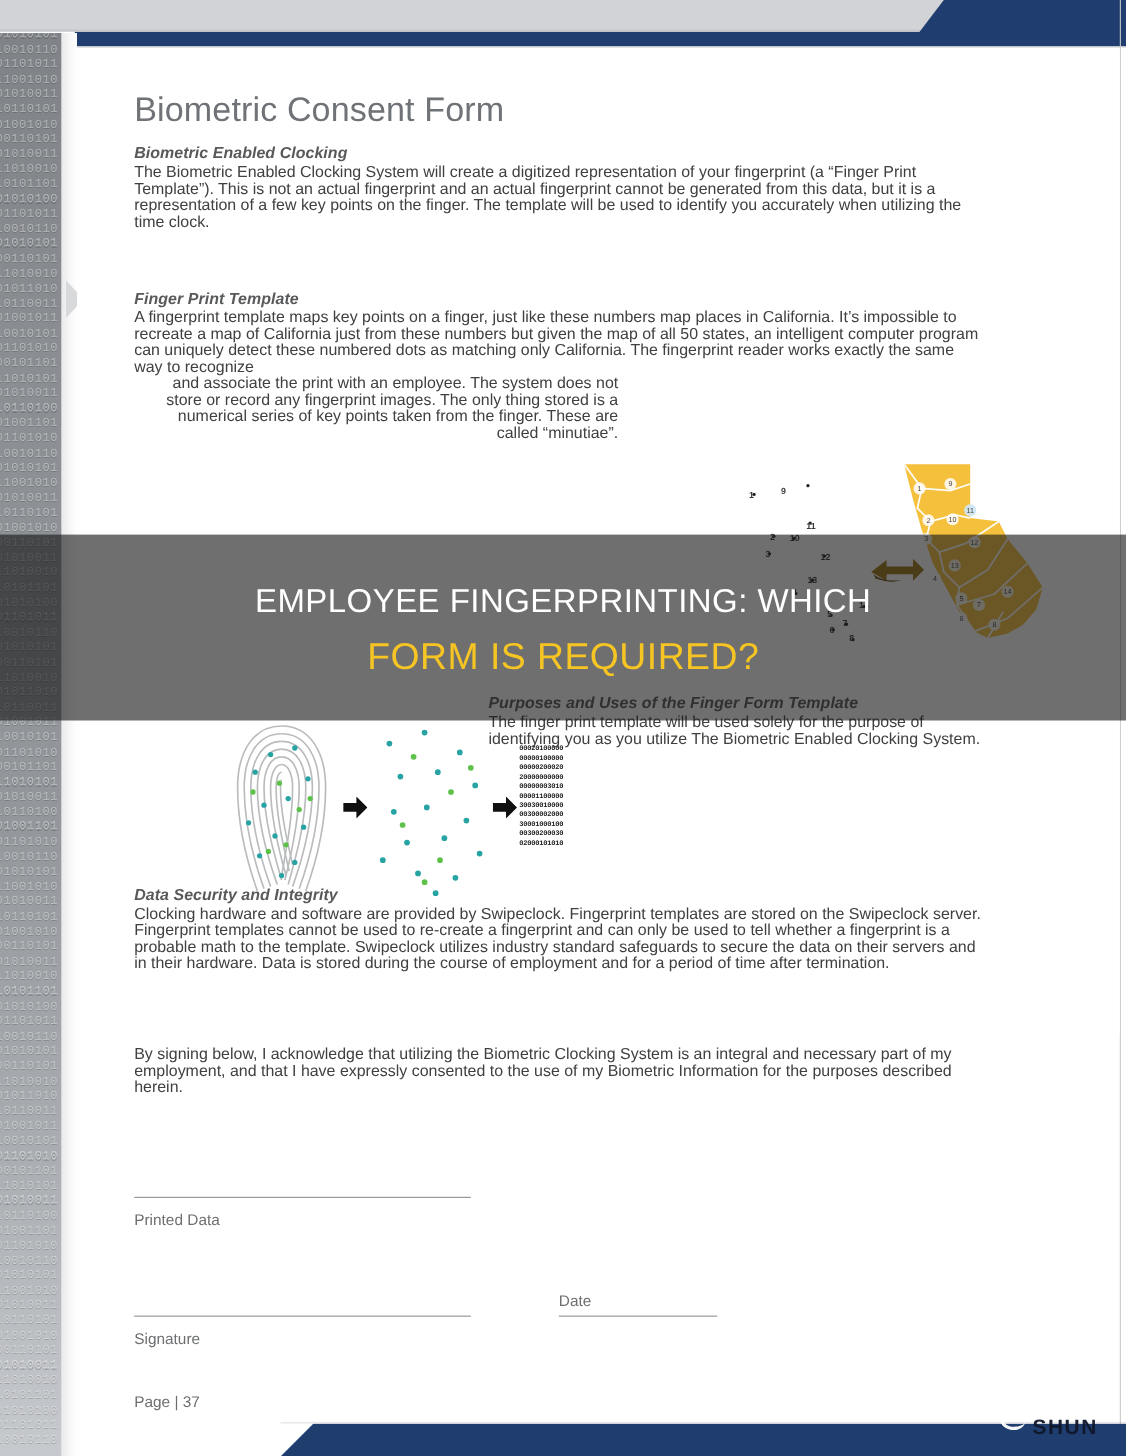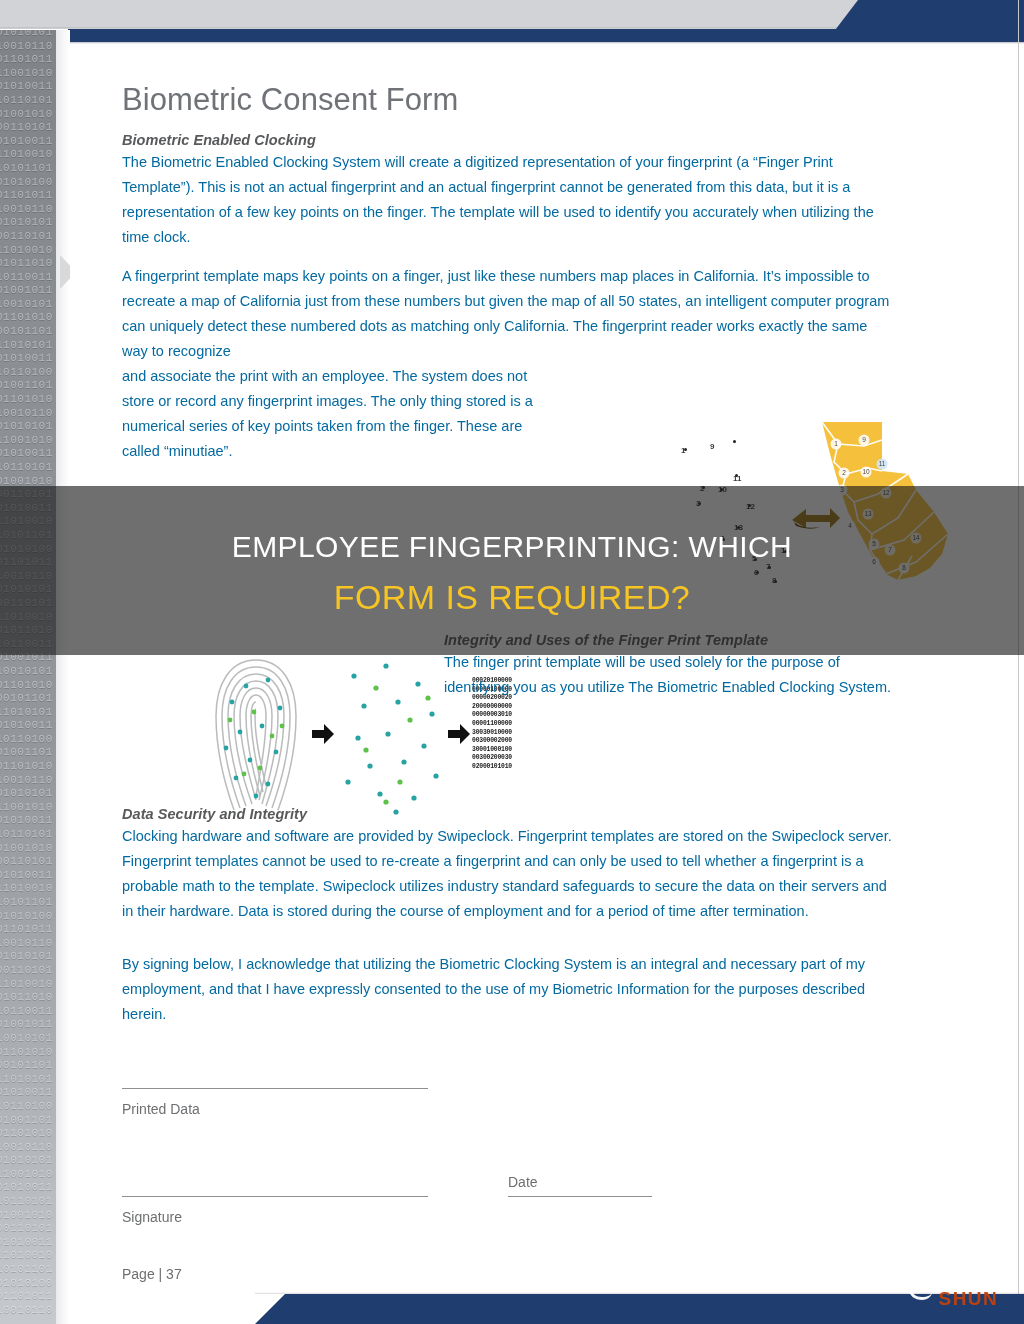--- a/index.html
+++ b/index.html
@@ -132,25 +132,25 @@
     margin: 0 0 2px 0;
     font-size: 14.5px;
     font-weight: 700;
     color: #58595b;
     letter-spacing: 0.05px;
     font-style: italic;
   }
   .block p {
     margin: 0;
     font-size: 14.5px;
-    line-height: 25px;
-    color: #0369a1;
+    line-height: 15px;
+    color: #404040;
     text-align: left;
   }
-  .block p.narrow { width: 440px; }
+  .block p.narrow { width: 440px; text-align: right; }
 
   
   .calif-figure {
     position: absolute;
     left: 592px; top: 372px;
     width: 300px;
     height: 175px;
   }
   .dot-label {
     position: absolute;
@@ -234,21 +234,21 @@
     position: absolute;
     right: 26px; bottom: 14px;
     display: flex;
     align-items: center;
     gap: 6px;
     opacity: 0.95;
   }
   .watermark .wm-text {
     font-size: 19px;
     font-weight: 700;
-    color: #c2410c;
+    color: #0f172a;
     letter-spacing: 1.4px;
     margin-top: 16px;
   }
 
   
   .overlay-band {
     position: absolute;
     left: 0; top: 486px;
     width: 1024px;
     height: 169px;
@@ -391,20 +391,21 @@
   <div class="doc">
 
     <div class="title">Biometric Consent Form</div>
 
     <div class="block" style="top:88px">
       <h2>Biometric Enabled Clocking</h2>
       <p>The Biometric Enabled Clocking System will create a digitized representation of your fingerprint (a “Finger Print Template”). This is not an actual fingerprint and an actual fingerprint cannot be generated from this data, but it is a representation of a few key points on the finger.  The template will be used to identify you accurately when utilizing the time clock.</p>
     </div>
 
     <div class="block" style="top:220px">
+      <h2>Finger Print Template</h2>
       <p>A fingerprint template maps key points on a finger, just like these numbers map places in California. It’s impossible to recreate a map of California just from these numbers but given the map of all 50 states, an intelligent computer program can uniquely detect these numbered dots as matching only California. The fingerprint reader works exactly the same way to recognize</p>
       <p class="narrow" style="margin-top:0">and associate the print with an employee. The system does not store or record any fingerprint images. The only thing stored is a numerical series of key points taken from the finger. These are called “minutiae”.</p>
     </div>
 
 
     <div class="calif-figure">
 
       <div class="dot" style="left:22px;  top:32px"></div>
       <div class="dot" style="left:71px;  top:24px"></div>
       <div class="dot" style="left:40px;  top:70px"></div>
@@ -572,21 +573,21 @@
 00000003010
 00001100000
 30030010000
 00300002000
 30001000100
 00300200030
 02000101010</div>
     </div>
 
     <div class="block" style="left:374px;top:588px;width:460px">
-      <h2>Integrity and Uses of the Finger Print Template</h2>
+      <h2>Purposes and Uses of the Finger Form Template</h2>
       <p>The finger print template will be used solely for the purpose of identifying you as you utilize The Biometric Enabled Clocking System.</p>
     </div>
 
     <div class="block" style="top:762px">
       <h2>Data Security and Integrity</h2>
       <p>Clocking hardware and software are provided by Swipeclock.  Fingerprint templates are stored on the Swipeclock server.  Fingerprint templates cannot be used to re-create a fingerprint and can only be used to tell whether a fingerprint is a probable math to the template.  Swipeclock utilizes industry standard safeguards to secure the data on their servers and in their hardware.  Data is stored during the course of employment and for a period of time after termination.</p>
     </div>
 
     <div class="block" style="top:908px">
       <p>By signing below, I acknowledge that utilizing the Biometric Clocking System is an integral and necessary part of my employment, and that I have expressly consented to the use of my Biometric Information for the purposes described herein.</p>

